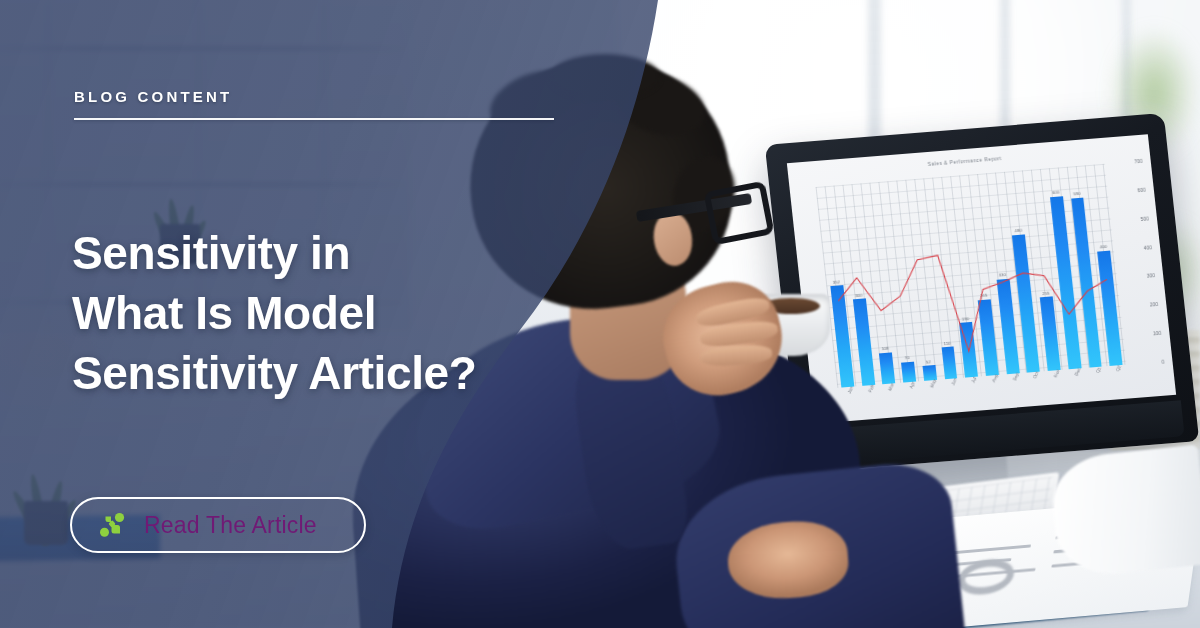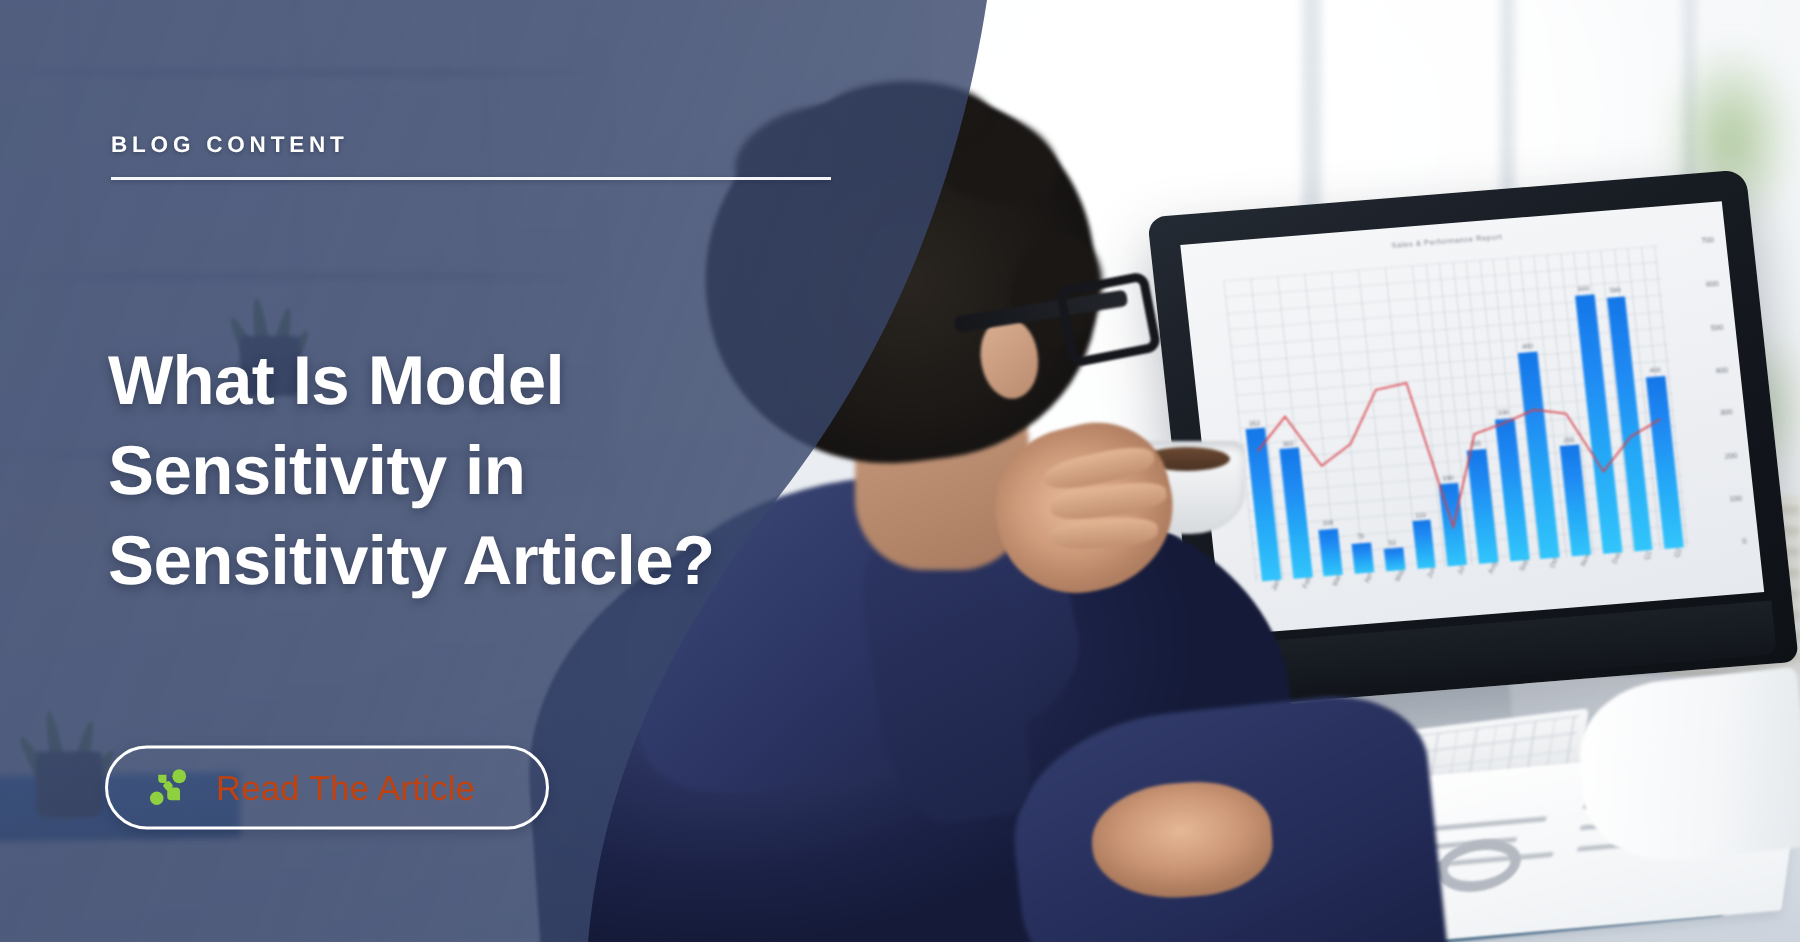--- a/index.html
+++ b/index.html
@@ -418,21 +418,21 @@
   }
   .headline span{ display:block; }
 
   .cta{
     position:absolute; left:70px; top:497px;
     height:56px; min-width:296px;
     display:inline-flex; align-items:center; gap:16px;
     padding:0 30px 0 26px;
     border:2px solid #ffffff;
     border-radius:30px;
-    color:#c2410c;
+    color:#701a75;
     font-size:23px; font-weight:400;
     letter-spacing:.2px;
     text-decoration:none;
     background:rgba(255,255,255,0.02);
     box-shadow:0 2px 8px rgba(16,24,44,.25);
     white-space:nowrap;
   }
   .cta-icon{ width:30px; height:28px; flex:0 0 auto; display:block; }
 </style>
 </head>
@@ -637,22 +637,22 @@
       <path d="M0,0 L658,0 C640,118 596,232 520,330 C452,418 402,512 392,628 L0,628 Z" fill="url(#ovg)"></path>
     </svg>
   </div>
 
   <div class="content">
 
     <div class="eyebrow">BLOG CONTENT</div>
     <div class="eyebrow-rule"></div>
 
     <h1 class="headline">
+      <span>Sensitivity in</span>
       <span>What Is Model</span>
-      <span>Sensitivity in</span>
       <span>Sensitivity Article?</span>
     </h1>
 
     <a href="#" class="cta">
       <svg class="cta-icon" viewBox="0 0 30 28">
         <g fill="#8ed03f">
           <path d="M7.5 5.5 L13 5.5 L13 11 L10 11 Q7.5 11 7.5 8.5 Z"></path>
           <circle cx="21.5" cy="6.5" r="4.6"></circle>
           <circle cx="6.5" cy="21.2" r="4.5"></circle>
           <path d="M13.5 14 L19.5 14 Q22 14 22 16.5 L22 22.5 L16 22.5 Q13.5 22.5 13.5 20 Z"></path>

